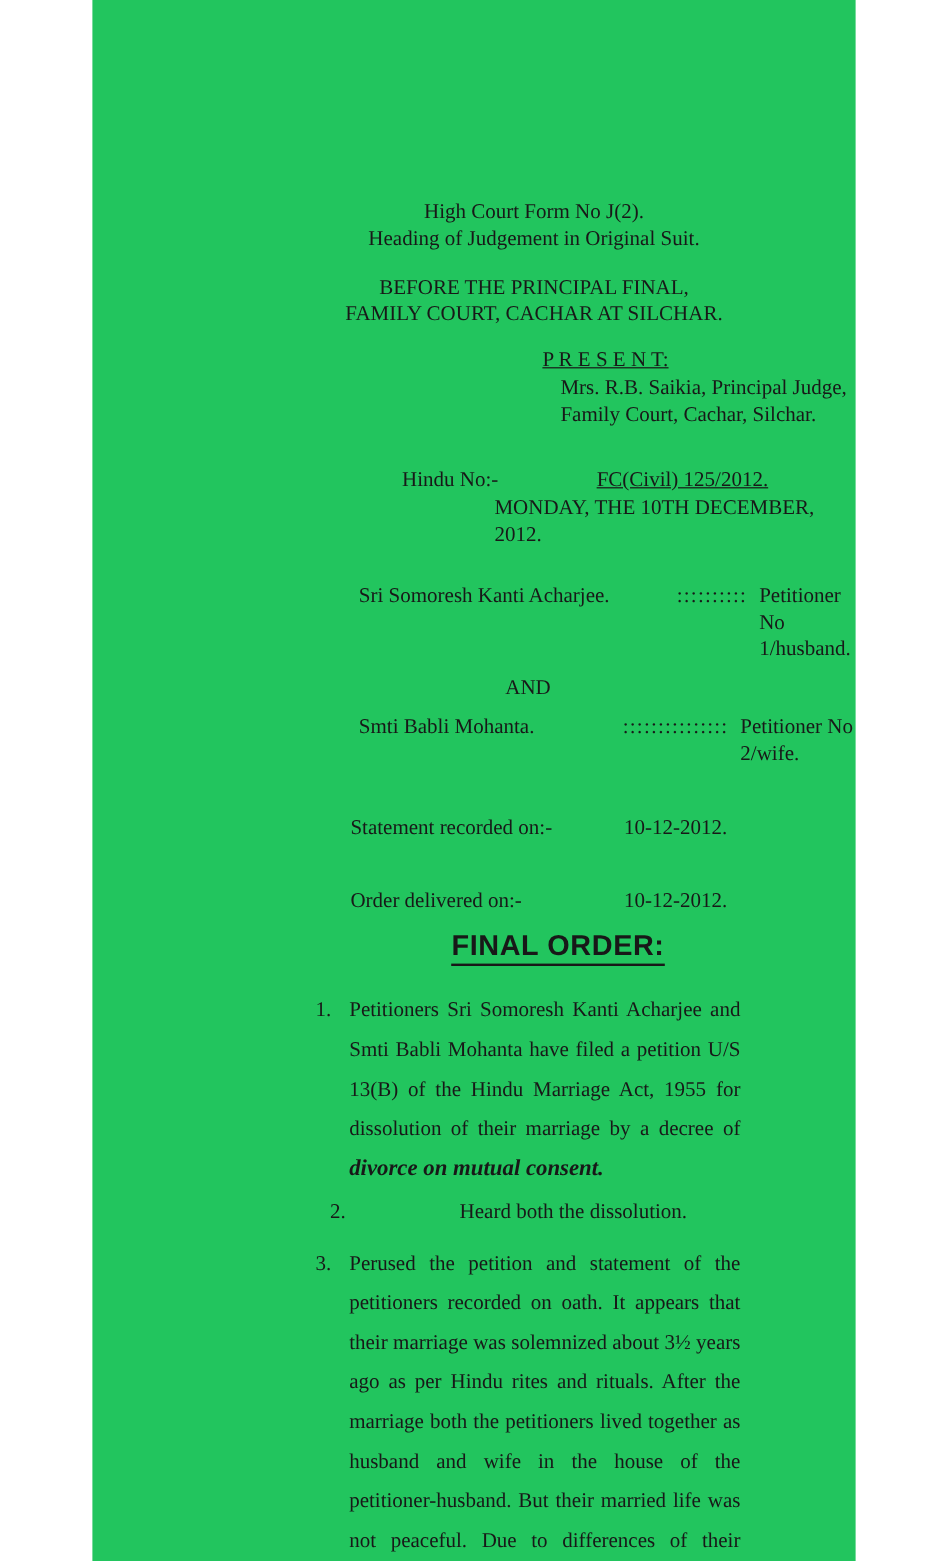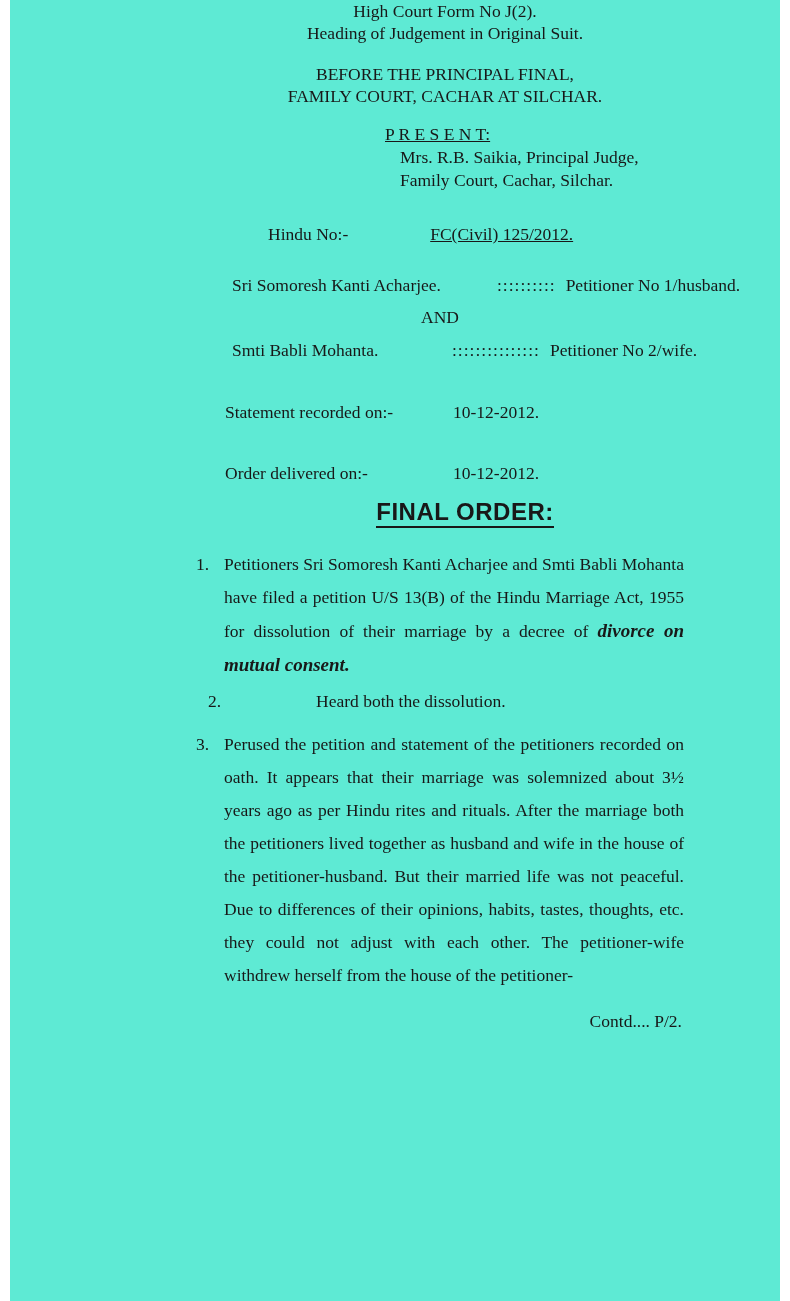--- a/index.html
+++ b/index.html
@@ -2,28 +2,29 @@
 <html><head>
 <meta charset="utf-8">
 <style>
   html, body {
     margin: 0;
     padding: 0;
     background: #ffffff;
   }
   .page {
     position: relative;
-    width: 770px;
+    width: 636px;
     height: 1301px;
     margin: 0 auto;
-    background: #5eead4;
+    background: #22c55e;
     color: #181818;
     font-family: "Liberation Serif", serif;
     font-size: 17.5px;
     box-sizing: border-box;
+    padding-top: 165px;
     overflow: hidden;
   }
   .center-445 {
     text-align: center;
     padding-left: 100px; 
     line-height: 22px;
   }
   .court-header {
     margin-top: 19px;
     line-height: 22px;
@@ -118,20 +119,21 @@
   <div class="present-block">
     <div class="underline">P R E S E N T:</div>
     <div class="judge-line">Mrs. R.B. Saikia, Principal Judge,</div>
     <div class="judge-line">Family Court, Cachar, Silchar.</div>
   </div>
 
   <div class="case-block">
     <div class="case-line">
       <span>Hindu No:-</span><span class="case-number">FC(Civil) 125/2012.</span>
     </div>
+    <div class="case-date">MONDAY, THE 10TH DECEMBER, 2012.</div>
   </div>
 
   <div class="parties-block">
     <div class="party-row row1">
       <span class="party-name">Sri Somoresh Kanti Acharjee.</span>
       <span class="party-sep">::::::::::</span>
       <span class="party-role">Petitioner No 1/husband.</span>
     </div>
     <div class="and-line">AND</div>
     <div class="party-row row2">

